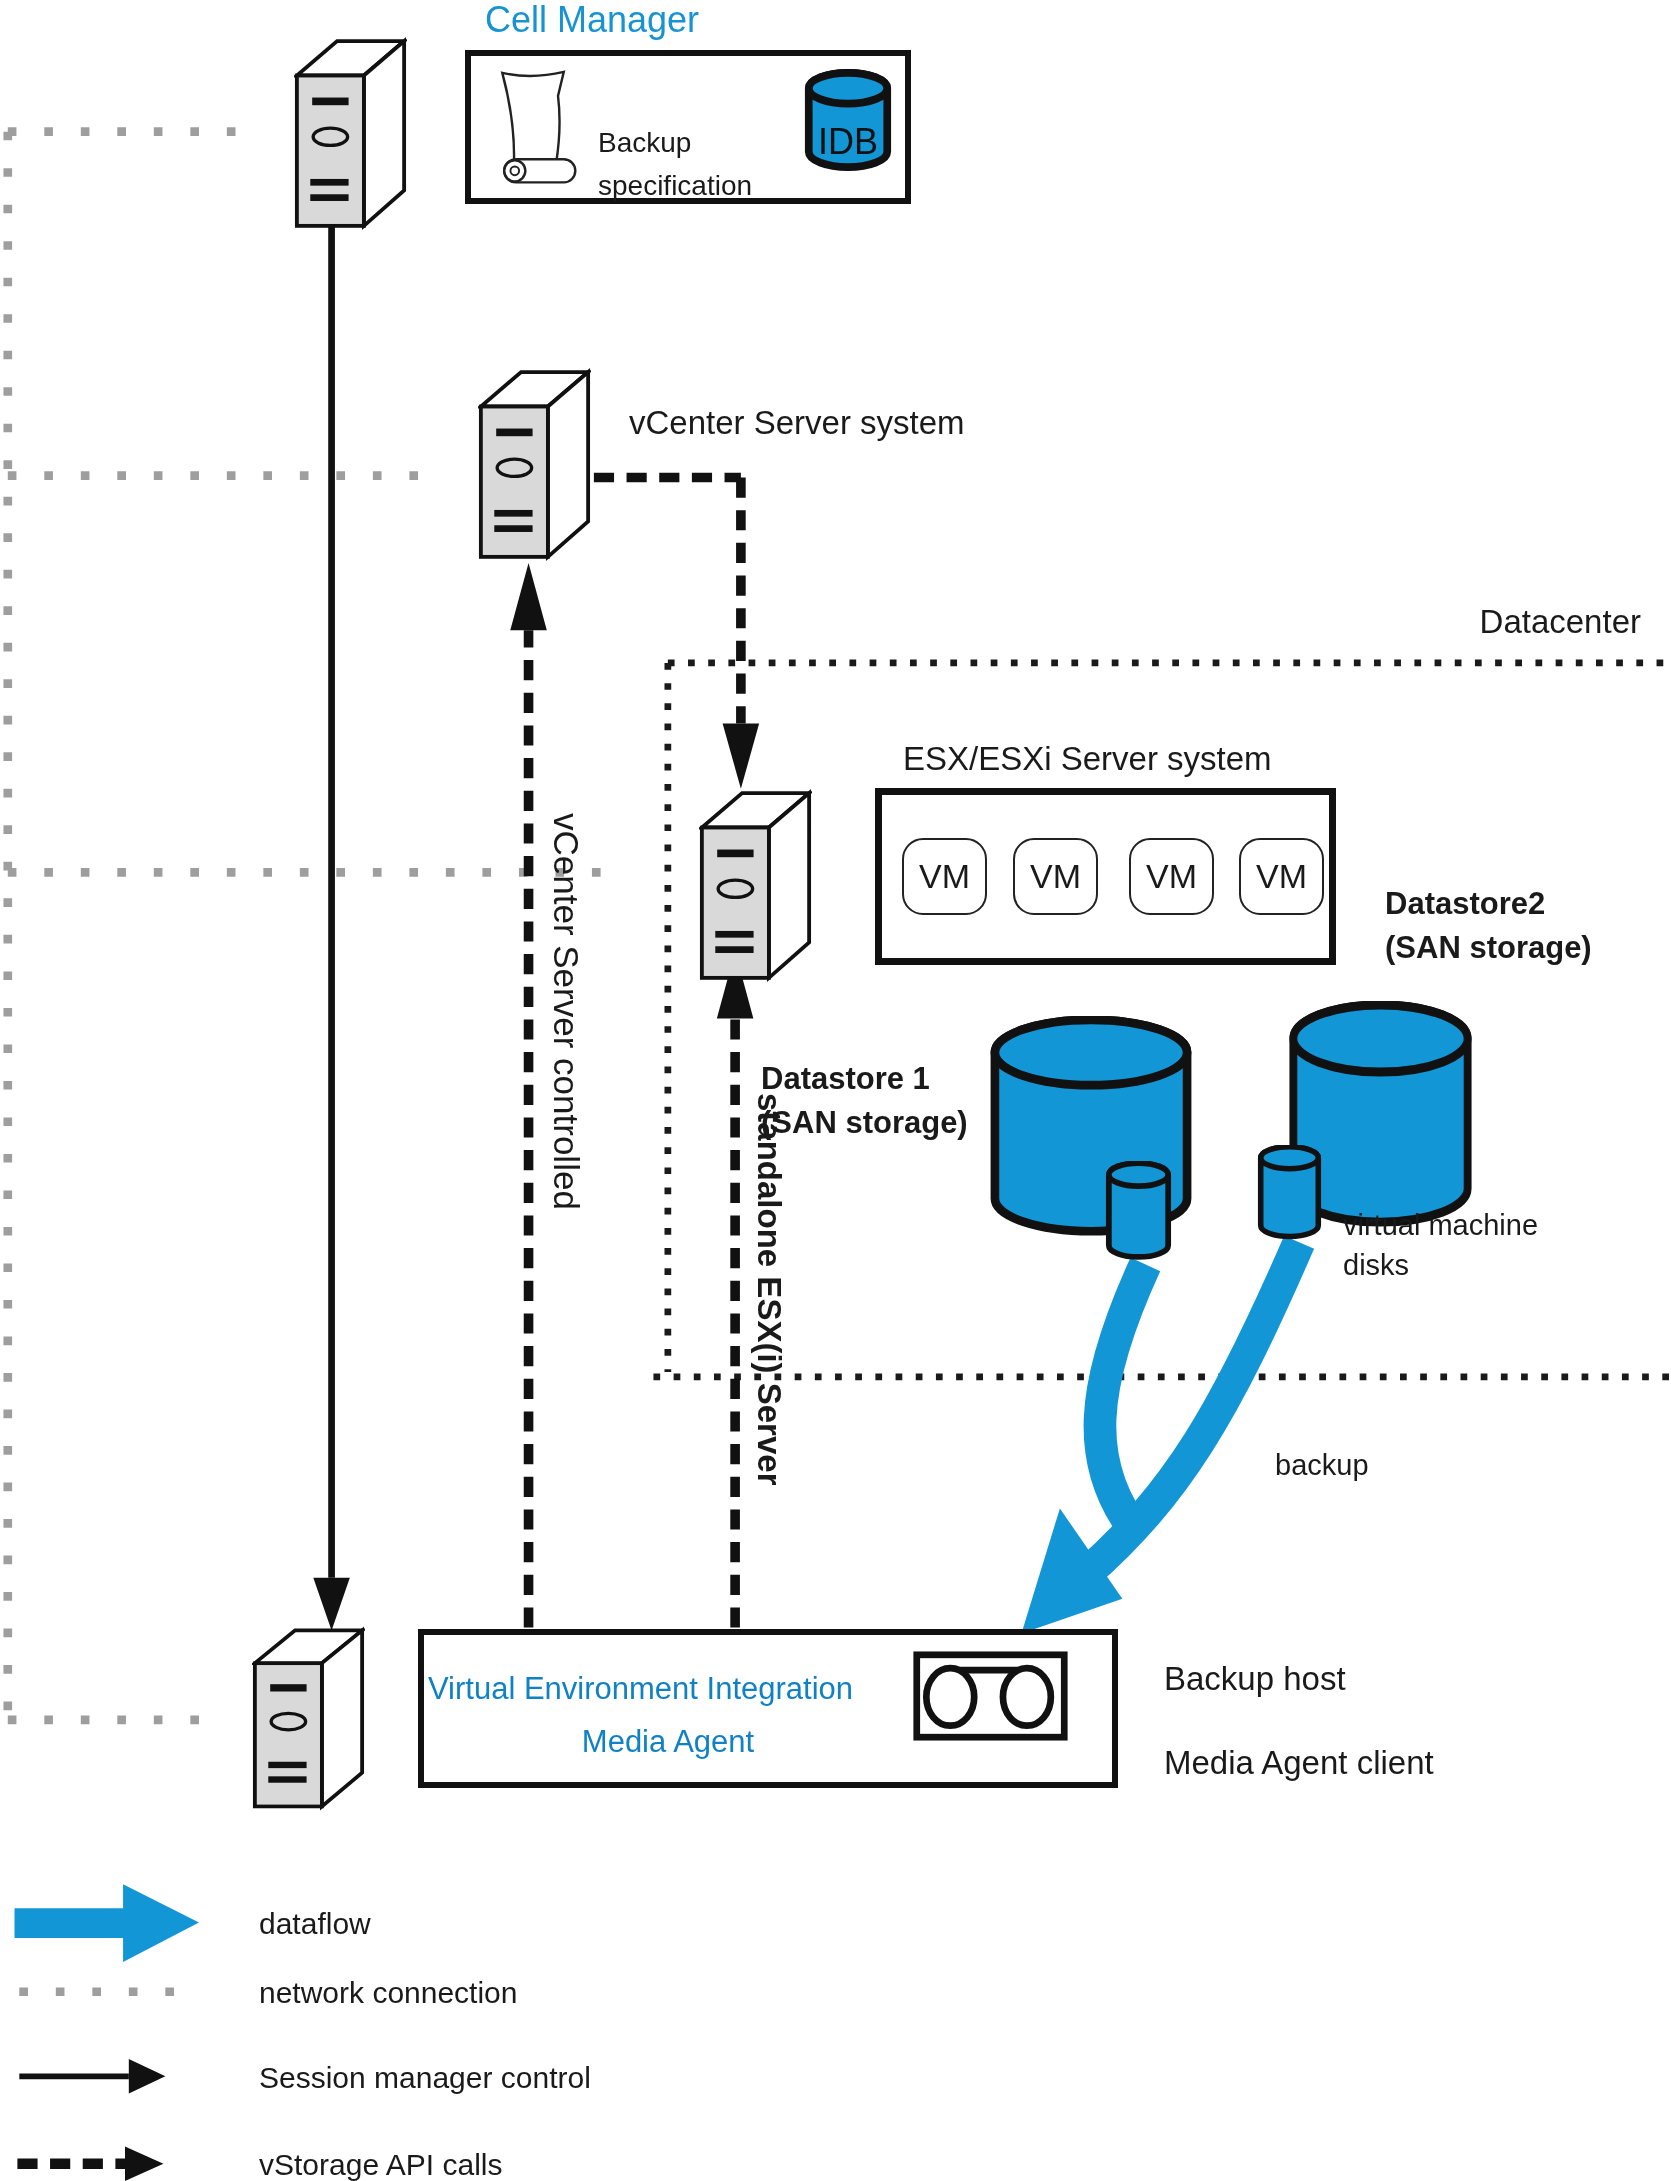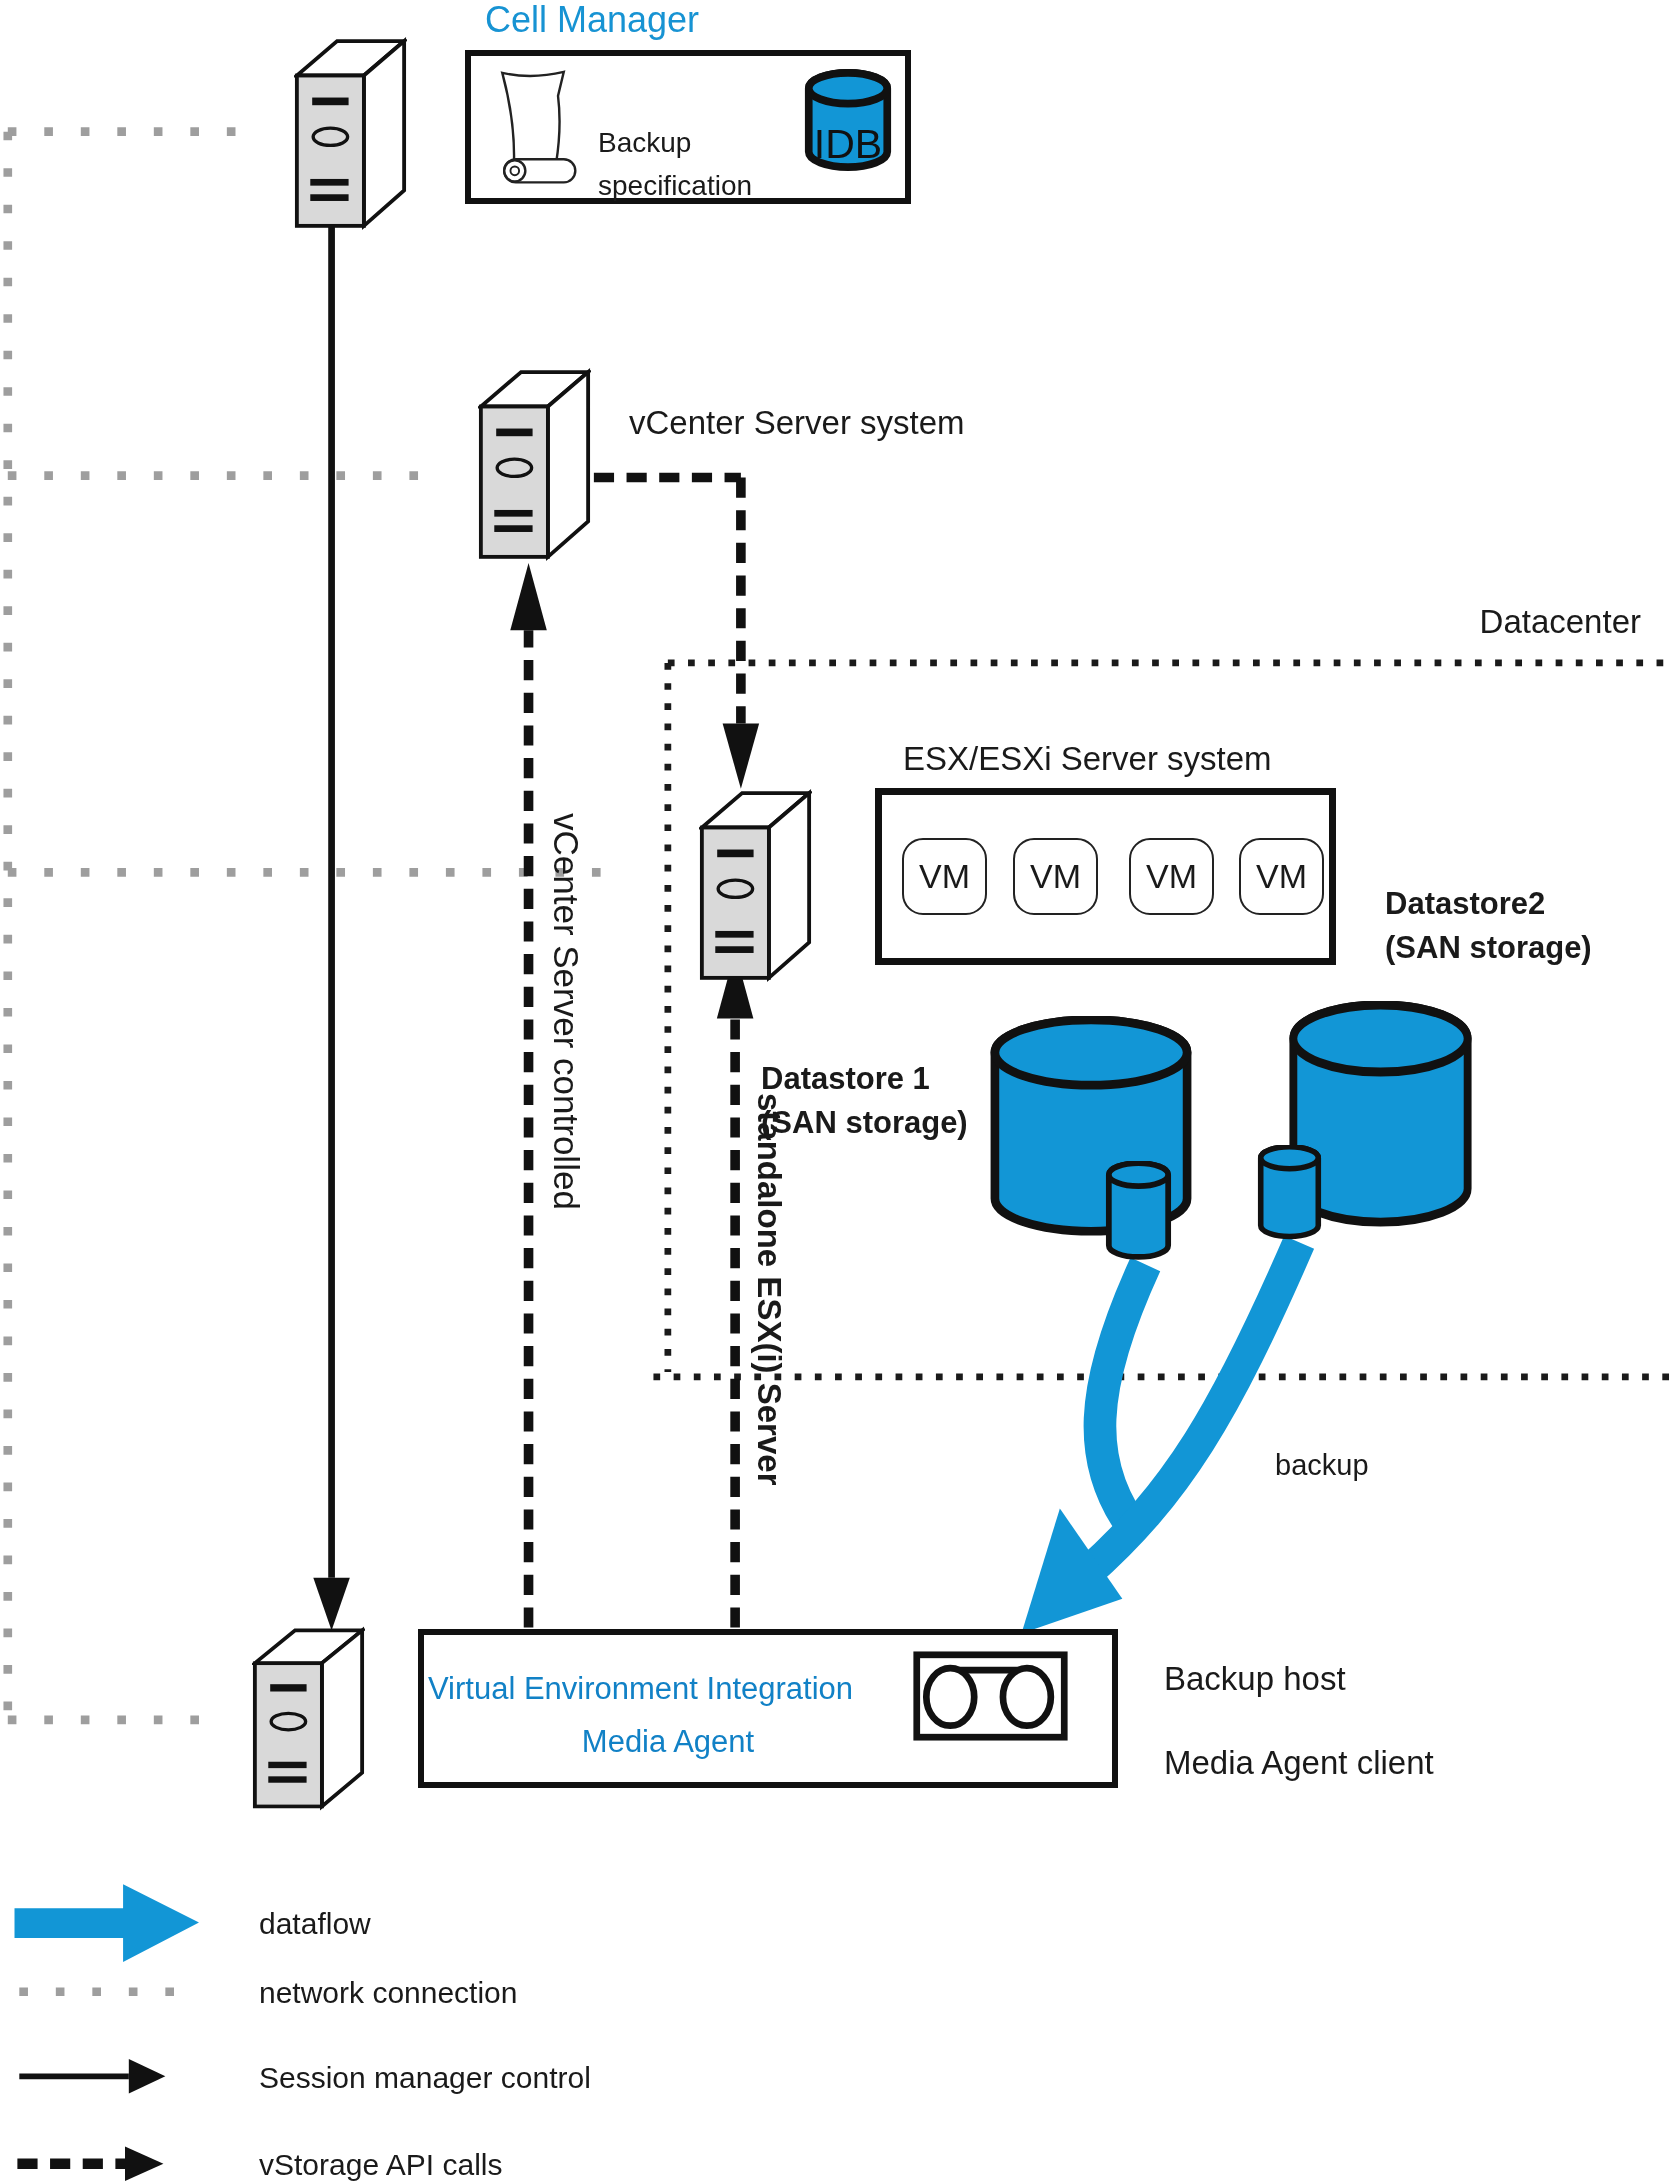--- a/index.html
+++ b/index.html
@@ -103,21 +103,21 @@
 
   <div class="abs" style="left:598px;top:121px;font-size:28px;line-height:43px;color:var(--ink);">
     <div>Backup</div>
     <div>specification</div>
   </div>
 
   <svg class="abs" style="left:803px;top:67px;" width="90" height="104" viewBox="0 0 94 108" preserveAspectRatio="none">
     <path d="M6 22 L6 88 A41 16 0 0 0 88 88 L88 22 A41 16 0 0 0 6 22 Z" class="cyl" stroke-width="8"></path>
     <ellipse cx="47" cy="22" rx="41" ry="16" class="cyl" stroke-width="8"></ellipse>
   </svg>
-  <div class="abs" style="left:803px;top:121px;width:90px;text-align:center;font-size:41px;color:#111;">IDB</div>
+  <div class="abs" style="left:803px;top:121px;width:90px;text-align:center;font-size:36px;color:#111;">IDB</div>
 
   <svg class="abs" style="left:478px;top:365px;" width="113" height="197" viewBox="0 0 118 205">
     <polygon points="3,43 73,43 115,7 45,7" fill="#fff" stroke="#111" stroke-width="4"></polygon>
     <polygon points="73,43 115,7 115,163 73,200" fill="#fff" stroke="#111" stroke-width="4"></polygon>
     <rect x="3" y="43" width="70" height="157" class="face" stroke="#111" stroke-width="4"></rect>
     <rect x="19" y="66" width="38" height="8" fill="#111"></rect>
     <ellipse cx="38" cy="107" rx="18" ry="9" fill="none" stroke="#111" stroke-width="3.5"></ellipse>
     <rect x="17" y="151" width="40" height="7" fill="#111"></rect>
     <rect x="17" y="167" width="40" height="7" fill="#111"></rect>
   </svg>
@@ -179,20 +179,24 @@
   <svg class="abs" style="left:1257px;top:1145px;" width="65" height="96" viewBox="0 0 70 105" preserveAspectRatio="none">
     <path d="M4 14 L4 88 A31 12 0 0 0 66 88 L66 14 A31 12 0 0 0 4 14 Z" class="cyl" stroke-width="6"></path>
     <ellipse cx="35" cy="14" rx="31" ry="12" class="cyl" stroke-width="6"></ellipse>
   </svg>
 
   <svg class="abs" style="left:1105px;top:1161px;" width="67" height="101" viewBox="0 0 70 105">
     <path d="M4 14 L4 88 A31 12 0 0 0 66 88 L66 14 A31 12 0 0 0 4 14 Z" class="cyl" stroke-width="6"></path>
     <ellipse cx="35" cy="14" rx="31" ry="12" class="cyl" stroke-width="6"></ellipse>
   </svg>
 
+  <div class="abs lbl-xs" style="left:1343px;top:1205px;">
+    <div>virtual machine</div>
+    <div>disks</div>
+  </div>
 
   <div class="abs lbl-xs" style="left:1275px;top:1445px;">backup</div>
 
   <svg class="abs" style="left:252px;top:1624px;" width="113" height="187" viewBox="0 0 118 205" preserveAspectRatio="none">
     <polygon points="3,43 73,43 115,7 45,7" fill="#fff" stroke="#111" stroke-width="4"></polygon>
     <polygon points="73,43 115,7 115,163 73,200" fill="#fff" stroke="#111" stroke-width="4"></polygon>
     <rect x="3" y="43" width="70" height="157" class="face" stroke="#111" stroke-width="4"></rect>
     <rect x="19" y="66" width="38" height="8" fill="#111"></rect>
     <ellipse cx="38" cy="107" rx="18" ry="9" fill="none" stroke="#111" stroke-width="3.5"></ellipse>
     <rect x="17" y="151" width="40" height="7" fill="#111"></rect>

